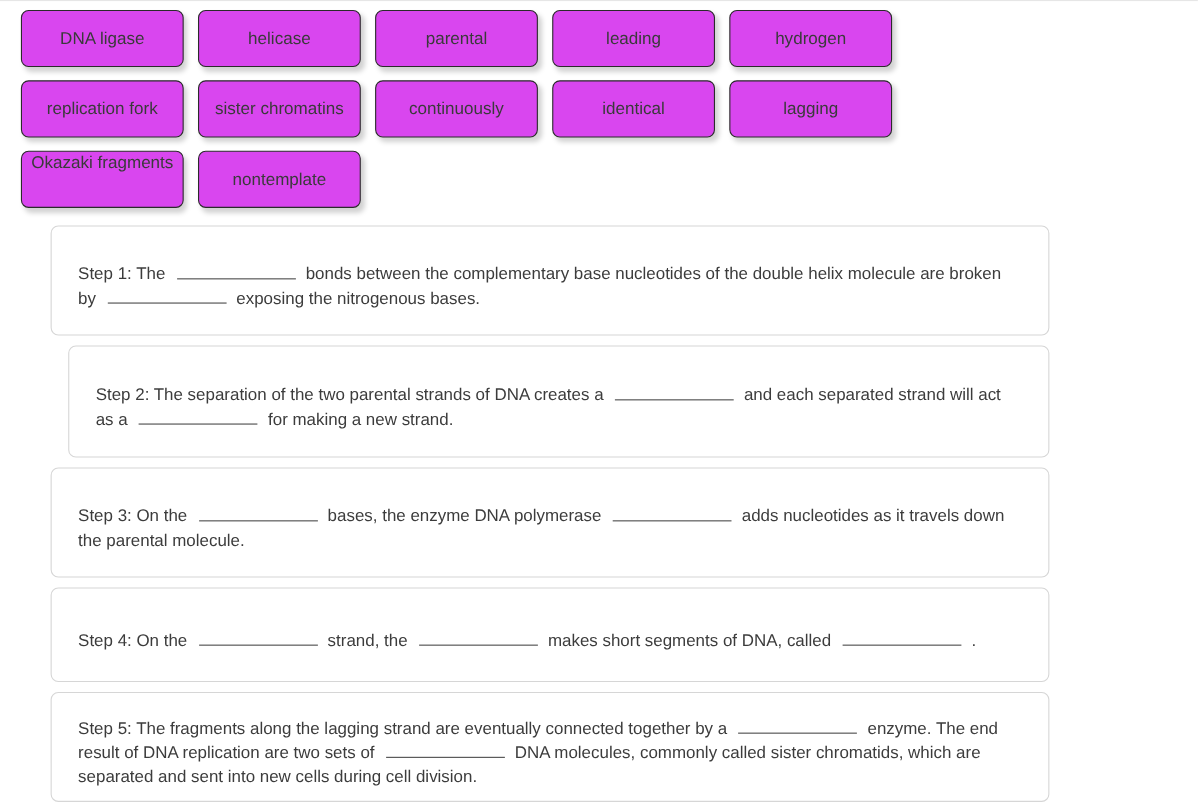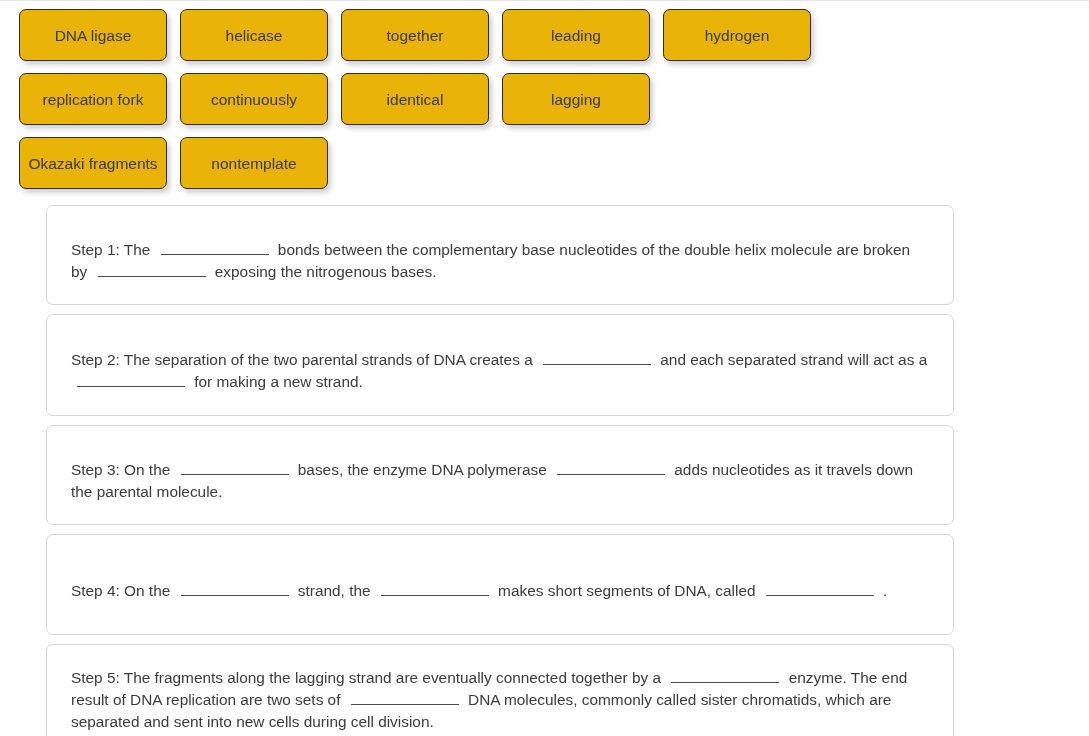--- a/index.html
+++ b/index.html
@@ -33,21 +33,21 @@
   }
   .tile-row {
     display: flex;
     gap: 13px;
     margin-bottom: 12px;
     height: 52px;
   }
   .tile {
     width: 148px;
     height: 52px;
-    background: #eab308;
+    background: #d946ef;
     border: 1.4px solid #2b2b2b;
     border-radius: 7px;
     box-shadow: 3px 4px 5px rgba(0,0,0,0.18);
     display: flex;
     align-items: center;
     justify-content: center;
     text-align: center;
     font-size: 15.5px;
     color: #3a3a3a;
     line-height: 21px;
@@ -58,43 +58,42 @@
   .tile .tile-label {
     display: block;
     width: 148px;
     text-align: center;
     white-space: normal;
   }
   
   .tile.overflow {
     overflow: visible;
     align-items: flex-start;
-    padding-top: 15px;
   }
 
   
   #steps {
     position: absolute;
     left: 46px;
     top: 205px;
     width: 908px;
   }
   .step-box {
     background: #ffffff;
     border: 1.5px solid #d6d6d6;
     border-radius: 7px;
     margin-bottom: 9px;
     padding: 14px 24px 2px 24px;
     display: flex;
     align-items: center;
   }
   .step-box.h1 { height: 100px; }
-  .step-box.h2 { height: 102px; }
+  .step-box.h2 { height: 102px; margin-left: 16px; }
   .step-box.h3 { height: 100px; }
-  .step-box.h4 { height: 101px; }
+  .step-box.h4 { height: 86px; }
   .step-box.h5 { height: 100px; }
 
   .step-text {
     font-size: 15.4px;
     line-height: 22px;
     color: #3c3c3c;
     width: 100%;
   }
   .blank {
     display: inline-block;
@@ -112,32 +111,35 @@
 
 <div id="word-bank">
     <div class="tile-row">
       <div class="tile">
         <span class="tile-label">DNA ligase</span>
       </div>
       <div class="tile">
         <span class="tile-label">helicase</span>
       </div>
       <div class="tile">
-        <span class="tile-label">together</span>
+        <span class="tile-label">parental</span>
       </div>
       <div class="tile">
         <span class="tile-label">leading</span>
       </div>
       <div class="tile">
         <span class="tile-label">hydrogen</span>
       </div>
     </div>
     <div class="tile-row">
       <div class="tile">
         <span class="tile-label">replication fork</span>
+      </div>
+      <div class="tile">
+        <span class="tile-label">sister chromatins</span>
       </div>
       <div class="tile">
         <span class="tile-label">continuously</span>
       </div>
       <div class="tile">
         <span class="tile-label">identical</span>
       </div>
       <div class="tile">
         <span class="tile-label">lagging</span>
       </div>

